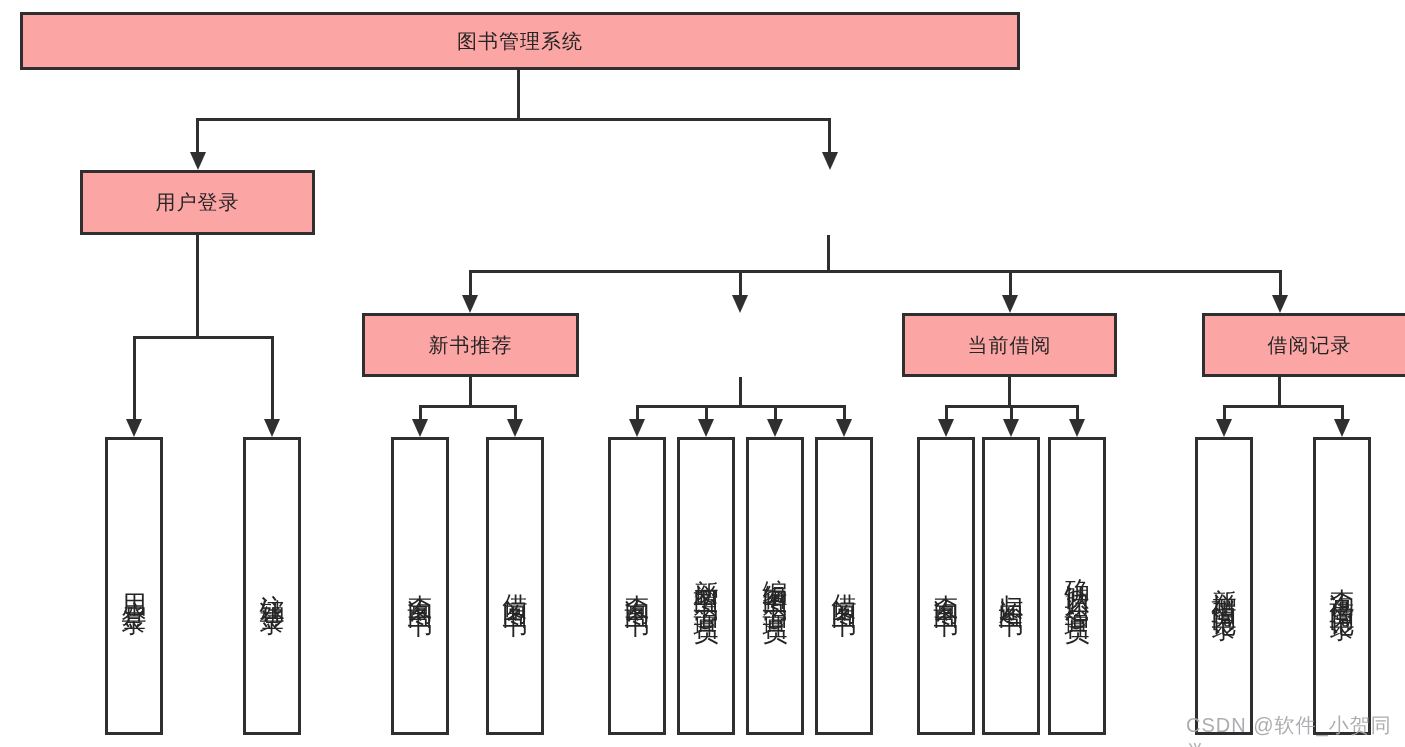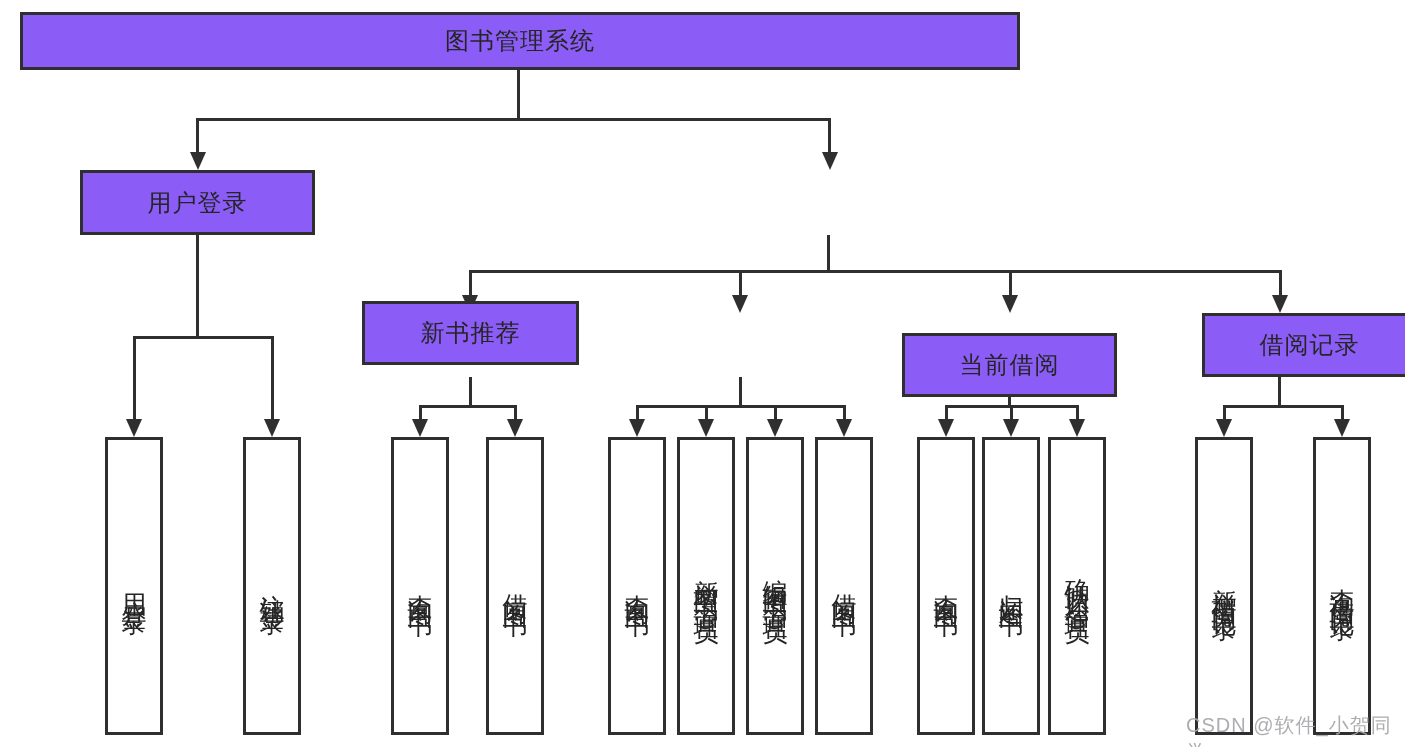--- a/index.html
+++ b/index.html
@@ -1,24 +1,24 @@
 <!DOCTYPE html>
 <html style="--line: #2f2f2f; --text: #252525; --wm: #a7a7ab;"><head>
 <meta charset="utf-8">
 <style>
   html,body { margin:0; padding:0; background:#ffffff; }
   .canvas {
     position:relative; width:1405px; height:747px; background:#ffffff;
     font-family:"Liberation Sans", sans-serif; overflow:hidden;
   }
   .box {
-    position:absolute; box-sizing:border-box; background:#8b5cf6;
+    position:absolute; box-sizing:border-box; background:#fca5a5;
     border:3px solid var(--line,#2f2f2f);
     display:flex; align-items:center; justify-content:center;
-    font-size:24px; letter-spacing:1px; color:var(--text,#252525);
+    font-size:20px; letter-spacing:1px; color:var(--text,#252525);
     z-index:2;
   }
   .vbox {
     position:absolute; box-sizing:border-box; background:#ffffff;
     border:3px solid var(--line,#2f2f2f);
     display:flex; align-items:center; justify-content:center;
     z-index:2;
   }
   .vtext {
     writing-mode:vertical-rl; text-orientation:mixed;
@@ -73,24 +73,24 @@
     <div class="ln" style="left:469px; top:270px; width:3px; height:25px;"></div>
     <div class="ah" style="left:462px; top:295px;"></div>
     <div class="ln" style="left:739px; top:270px; width:3px; height:25px;"></div>
     <div class="ah" style="left:732px; top:295px;"></div>
     <div class="ln" style="left:1009px; top:270px; width:3px; height:25px;"></div>
     <div class="ah" style="left:1002px; top:295px;"></div>
     <div class="ln" style="left:1279px; top:270px; width:3px; height:25px;"></div>
     <div class="ah" style="left:1272px; top:295px;"></div>
   </div>
 
-  <div class="box" style="left:362px; top:301px; width:217px; height:64px;">
+  <div class="box" style="left:362px; top:313px; width:217px; height:64px;">
     <span>新书推荐</span>
   </div>
-  <div class="box" style="left:902px; top:313px; width:215px; height:64px;margin-top:20px;">
+  <div class="box" style="left:902px; top:313px; width:215px; height:64px;">
     <span>当前借阅</span>
   </div>
   <div class="box" style="left:1172px; top:313px; width:215px; height:64px;margin-left:30px;">
     <span>借阅记录</span>
   </div>
 
   <div>
     <div class="ln" style="left:469px; top:377px; width:3px; height:28px;"></div>
     <div class="ln" style="left:419px; top:405px; width:98px; height:3px;"></div>
     <div class="ln" style="left:419px; top:405px; width:3px; height:14px;"></div>

